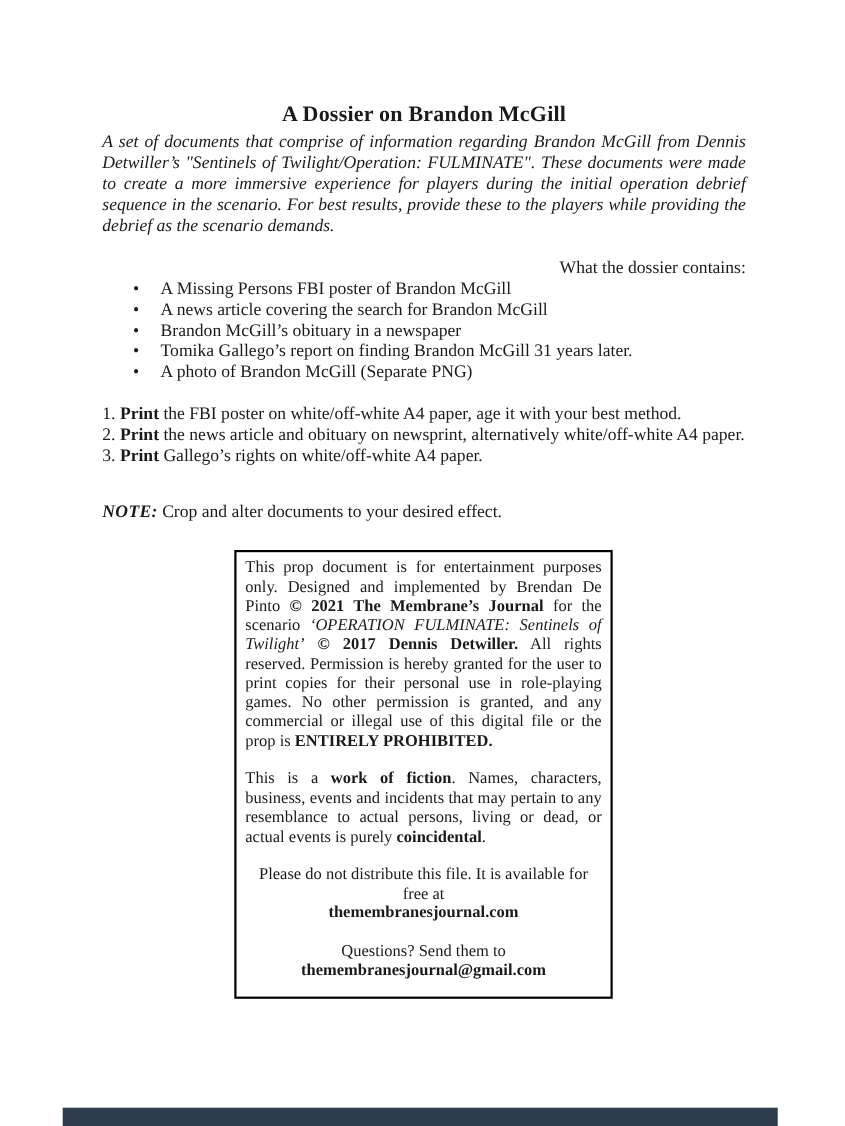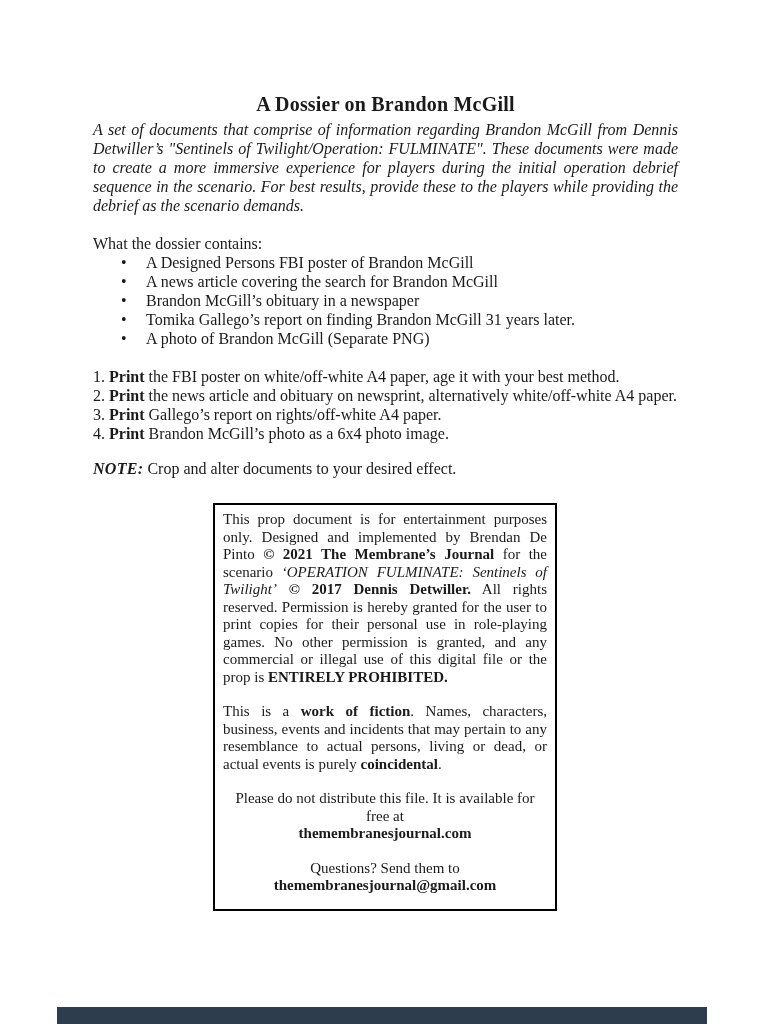--- a/index.html
+++ b/index.html
@@ -3,28 +3,28 @@
 <meta charset="utf-8">
 <style>
   html,body{margin:0;padding:0;background:#ffffff;}
   .sheet{
     position:relative;width:768px;height:1024px;background:#ffffff;
     font-family:Liberation Serif, serif;color:#1a1a1a;
     box-sizing:border-box;padding:92px 90px 0 93px;overflow:hidden;
   }
   p{margin:0;}
   .title{font-size:20px;line-height:24px;font-weight:bold;text-align:center;margin:0 0 4px 0;letter-spacing:.2px;}
-  .bodytxt{font-size:16px;line-height:19px;}
+  .bodytxt{font-size:16px;line-height:19px;text-align:right;}
   .just{text-align:justify;}
   .intro{font-style:italic;}
   .sec{margin-top:19px;}
   .bullet-item{display:flex;font-size:16px;line-height:19px;}
   .bullet-glyph{flex:0 0 25px;margin-left:28px;}
   .bullet-text{flex:1 1 auto;}
-  .note{margin-top:16px;font-size:16px;line-height:19px;}
+  .note{margin-top:32px;font-size:16px;line-height:19px;}
   .note b i{letter-spacing:.3px;}
   .legal-box{
     margin-top:25px;margin-left:120px;width:344px;box-sizing:border-box;
     border:2px solid #000;padding:6px 8px 14px 8px;
     font-size:15px;line-height:17.5px;
   }
   .lb-gap{margin-top:17px;}
   .center{text-align:center;}
   .next-page-edge{position:absolute;left:57px;top:1007px;width:650px;height:17px;}
 </style>
@@ -35,21 +35,21 @@
 
   <h1 class="title">A Dossier on Brandon McGill</h1>
 
   <p class="bodytxt just intro">A set of documents that comprise of information regarding Brandon McGill from Dennis Detwiller’s "Sentinels of Twilight/Operation: FULMINATE". These documents were made to create a more immersive experience for players during the initial operation debrief sequence in the scenario. For best results, provide these to the players while providing the debrief as the scenario demands.</p>
 
   <p class="bodytxt sec">What the dossier contains:</p>
 
   <div>
     <div class="bullet-item">
       <span class="bullet-glyph">•</span>
-      <span class="bullet-text">A Designed Persons FBI poster of Brandon McGill</span>
+      <span class="bullet-text">A Missing Persons FBI poster of Brandon McGill</span>
     </div>
     <div class="bullet-item">
       <span class="bullet-glyph">•</span>
       <span class="bullet-text">A news article covering the search for Brandon McGill</span>
     </div>
     <div class="bullet-item">
       <span class="bullet-glyph">•</span>
       <span class="bullet-text">Brandon McGill’s obituary in a newspaper</span>
     </div>
     <div class="bullet-item">
@@ -58,22 +58,21 @@
     </div>
     <div class="bullet-item">
       <span class="bullet-glyph">•</span>
       <span class="bullet-text">A photo of Brandon McGill (Separate PNG)</span>
     </div>
   </div>
 
   <div class="sec">
     <p class="bodytxt just"><span>1. </span><b>Print</b><span> the FBI poster on white/off-white A4 paper, age it with your best method.</span></p>
     <p class="bodytxt just"><span>2. </span><b>Print</b><span> the news article and obituary on newsprint, alternatively white/off-white A4 paper.</span></p>
-    <p class="bodytxt just"><span>3. </span><b>Print</b><span> Gallego’s report on rights/off-white A4 paper.</span></p>
-    <p class="bodytxt just"><span>4. </span><b>Print</b><span> Brandon McGill’s photo as a 6x4 photo image.</span></p>
+    <p class="bodytxt just"><span>3. </span><b>Print</b><span> Gallego’s rights on white/off-white A4 paper.</span></p>
   </div>
 
   <p class="note"><b><i>NOTE:</i></b><span> Crop and alter documents to your desired effect.</span></p>
 
   <div class="legal-box">
     <p class="just"><span>This prop document is for entertainment purposes only. Designed and implemented by Brendan De Pinto </span><b>© 2021 The Membrane’s Journal</b><span> for the scenario </span><i>‘OPERATION FULMINATE: Sentinels of Twilight’</i><span> </span><b>© 2017 Dennis Detwiller.</b><span> All rights reserved. Permission is hereby granted for the user to print copies for their personal use in role-playing games. No other permission is granted, and any commercial or illegal use of this digital file or the prop is </span><b>ENTIRELY PROHIBITED.</b></p>
     <p class="just lb-gap"><span>This is a </span><b>work of fiction</b><span>. Names, characters, business, events and incidents that may pertain to any resemblance to actual persons, living or dead, or actual events is purely </span><b>coincidental</b><span>.</span></p>
     <p class="center lb-gap"><span>Please do not distribute this file. It is available for free at</span><br><b>themembranesjournal.com</b></p>
     <p class="center lb-gap"><span>Questions? Send them to</span><br><b>themembranesjournal@gmail.com</b></p>
   </div>

